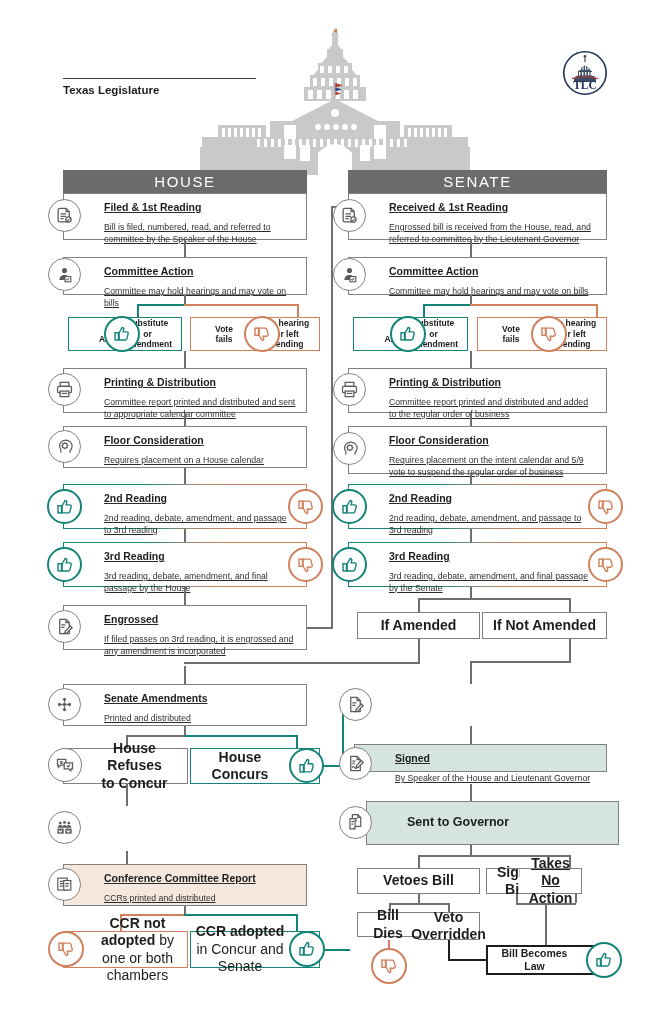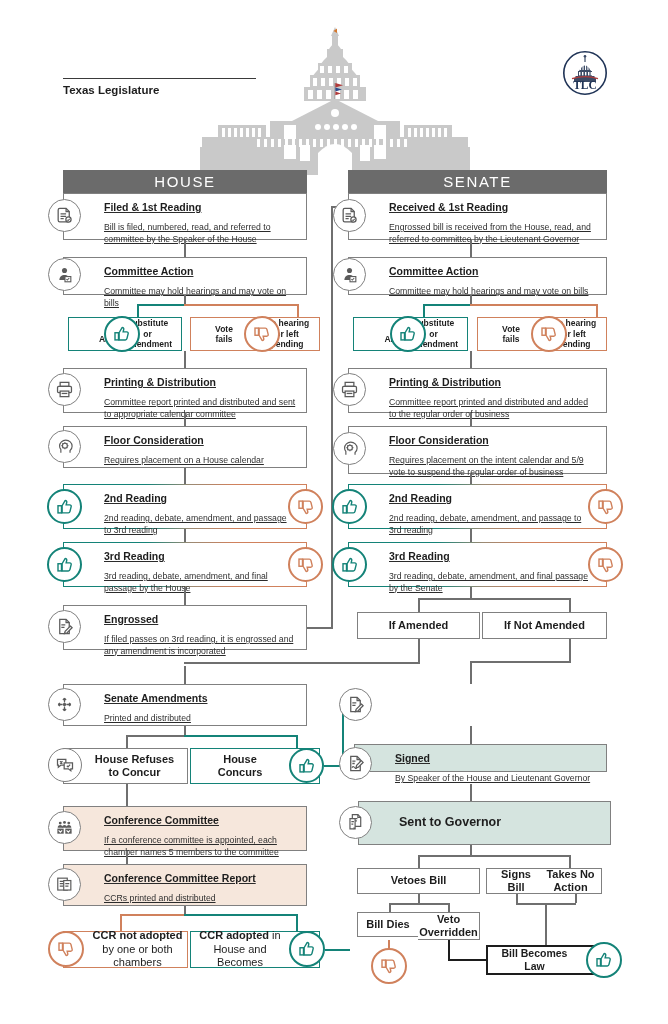--- a/index.html
+++ b/index.html
@@ -55,21 +55,21 @@
   }
   .pad { padding:7px 10px 6px 40px;text-decoration:underline; }
 
   .tealbg  { background:#d5e4df; }
   .peachbg { background:#f6e7dc; }
 
   
   .lbl {
     position:absolute; border:1.6px solid #808080; background:#fff;
     display:flex; align-items:center; justify-content:center; text-align:center;
-    font-size:11px; font-weight:bold; color:#1d1d1d; line-height:1.22;
+    font-size:14px; font-weight:bold; color:#1d1d1d; line-height:1.22;
     padding:2px 4px;
   }
   .lbl.small { font-size:8.5px; }
   .lbl .reg { font-weight:normal; }
 
   
   .b-teal   { border-color:#148378; }
   .b-orange { border-color:#d0815c; }
   .b-dark   { border-color:#1d1d1d; border-width:2px; }
 
@@ -433,24 +433,20 @@
       <rect x="3.6" y="10.5" width="4.2" height="8.6"></rect>
     </svg>
   </div>
 
   <div class="ln h teal" style="left:324px; top:765px; width:20px;"></div>
   <div class="ln v teal" style="left:342px; top:697px; height:69px;"></div>
   <div class="ln h teal" style="left:342px; top:697px; width:12px;"></div>
 
   <div class="ln v" style="left:126px; top:784px; height:22px;"></div>
 
-  <div class="bx pad peachbg" style="left:63px; top:806px; width:244px; height:45px;">
-    <div class="h">Conference Committee</div>
-    <div class="d">If a conference committee is appointed, each chamber names 5 members to the committee</div>
-  </div>
   <div class="ic" style="left:48px; top:811px; width:33px; height:33px;">
     <svg width="19" height="19" viewBox="0 0 24 24" fill="none" stroke="#5b5b5b" stroke-width="1.4">
       <circle cx="6.6" cy="6.4" r="1.8" fill="#5b5b5b" stroke="none"></circle>
       <circle cx="12" cy="5.6" r="1.8" fill="#5b5b5b" stroke="none"></circle>
       <circle cx="17.4" cy="6.4" r="1.8" fill="#5b5b5b" stroke="none"></circle>
       <path d="M3.4 12.4c0-2.4 1.5-3.6 3.2-3.6s3.2 1.2 3.2 3.6z" fill="#5b5b5b" stroke="none"></path>
       <path d="M8.8 12.4c0-2.4 1.5-3.6 3.2-3.6s3.2 1.2 3.2 3.6z" fill="#5b5b5b" stroke="none"></path>
       <path d="M14.2 12.4c0-2.4 1.5-3.6 3.2-3.6s3.2 1.2 3.2 3.6z" fill="#5b5b5b" stroke="none"></path>
       <rect x="3" y="13.4" width="8" height="6.4" fill="#5b5b5b" stroke="none"></rect>
       <rect x="13" y="13.4" width="8" height="6.4" fill="#5b5b5b" stroke="none"></rect>
@@ -485,21 +481,21 @@
     </span>
   </div>
   <div class="ic thumbdown" style="left:48px; top:931px; width:36px; height:36px;">
     <svg width="20" height="20" viewBox="0 0 24 24" fill="none" stroke="#d0815c" stroke-width="1.7">
       <path d="M8.5 13.5l3.6 6.2c1.4.3 2.3-.6 2-2l-.7-3.1h4.3c1.2 0 2-1 1.7-2.2l-1.5-6c-.2-.9-1-1.5-1.9-1.5H8.5z"></path>
       <rect x="3.6" y="4.9" width="4.2" height="8.6"></rect>
     </svg>
   </div>
   <div class="lbl b-teal" style="left:190px; top:931px; width:130px; height:37px; padding-right:34px;">
     <span style="line-height:1.25;">
-      <b>CCR adopted</b><span class="reg"> in House and Becomes</span>
+      <b>CCR adopted</b><span class="reg"> in Concur and Senate</span>
     </span>
   </div>
   <div class="ic thumbup" style="left:289px; top:931px; width:36px; height:36px;">
     <svg width="20" height="20" viewBox="0 0 24 24" fill="none" stroke="#148378" stroke-width="1.7">
       <path d="M8.5 10.5l3.6-6.2c1.4-.3 2.3.6 2 2l-.7 3.1h4.3c1.2 0 2 1 1.7 2.2l-1.5 6c-.2.9-1 1.5-1.9 1.5H8.5z"></path>
       <rect x="3.6" y="10.5" width="4.2" height="8.6"></rect>
     </svg>
   </div>
   <div class="ln h teal" style="left:325px; top:949px; width:25px;"></div>
 
@@ -670,21 +666,21 @@
     <svg width="19" height="19" viewBox="0 0 24 24" fill="none" stroke="#5b5b5b" stroke-width="1.6">
       <path d="M6 3h8l4 4v14H6z"></path>
         <path d="M14 3v4h4"></path>
       <path d="M8 9h4M8 12h3"></path>
       <path d="M7.4 17.4c1.6-2.4 3-1.4 4 .2.8 1.3 2 1 3-1" stroke-width="1.3"></path>
       <path d="M19.4 8.4l2.2 2.2-6 6-3 .8.8-3z" fill="#fff"></path>
     </svg>
   </div>
   <div class="ln v" style="left:470px; top:784px; height:17px;"></div>
 
-  <div class="bx tealbg" style="left:358px; top:801px; width:253px; height:44px; padding:13px 10px 6px 40px;">
+  <div class="bx tealbg" style="left:366px; top:801px; width:253px; height:44px; padding:13px 10px 6px 40px;">
     <div class="h" style="font-size:12.5px;">Sent to Governor</div>
   </div>
   <div class="ic" style="left:339px; top:806px; width:33px; height:33px;">
     <svg width="19" height="19" viewBox="0 0 24 24" fill="none" stroke="#5b5b5b" stroke-width="1.5">
       <path d="M8 2h7l3.6 3.6V17H8z"></path>
         <path d="M15 2v3.6h3.6"></path>
       <path d="M10.4 7h4M10.4 10h3.4"></path>
       <path d="M5 7h6.5v13H5z" fill="#fff"></path>
       <path d="M6.8 11h3.2M6.8 14h2.4"></path>
       <path d="M9.6 17.6l2.4 1.6-2.4 1.6z" fill="#5b5b5b" stroke="none"></path>
@@ -695,21 +691,21 @@
   <div class="ln h" style="left:418px; top:855px; width:153px;"></div>
   <div class="ln v" style="left:418px; top:855px; height:13px;"></div>
   <div class="ln v" style="left:569px; top:855px; height:13px;"></div>
 
   <div class="lbl tealbg" style="left:357px; top:868px; width:123px; height:26px;">
     <span>Vetoes Bill</span>
   </div>
   <div class="lbl tealbg" style="left:486px; top:868px; width:60px; height:26px;">
     <span>Signs Bill</span>
   </div>
-  <div class="lbl tealbg" style="left:540px; top:868px; width:62px; height:26px; border-left:none;">
+  <div class="lbl tealbg" style="left:520px; top:868px; width:62px; height:26px; border-left:none;text-decoration:underline;">
     <span style="white-space:pre-line">Takes No
 Action</span>
   </div>
 
   <div class="ln v" style="left:418px; top:894px; height:9px;"></div>
   <div class="ln h" style="left:389px; top:903px; width:61px;"></div>
   <div class="ln v" style="left:389px; top:903px; height:9px;"></div>
   <div class="ln v" style="left:448px; top:903px; height:9px;"></div>
 
   <div class="lbl tealbg" style="left:357px; top:912px; width:62px; height:25px;">

